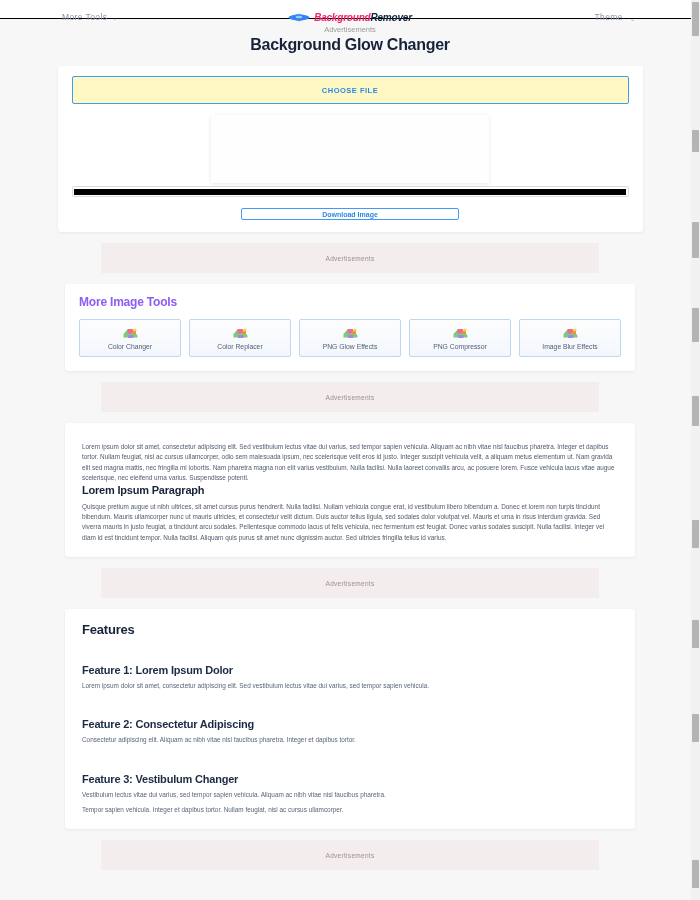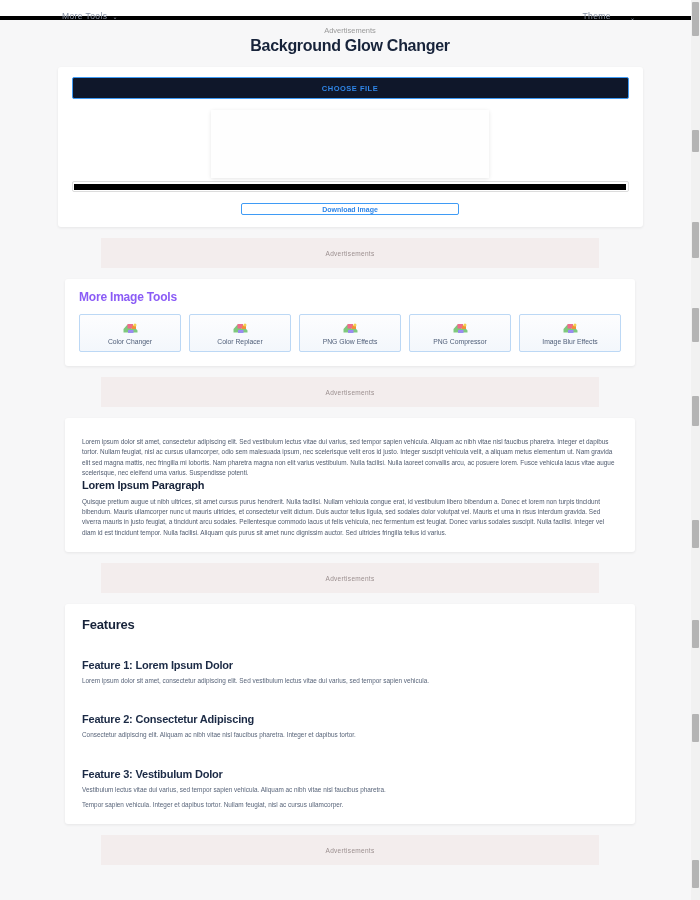--- a/index.html
+++ b/index.html
@@ -7,46 +7,46 @@
     width: 700px; height: 900px;
     font-family: "Liberation Sans", sans-serif;
     background: #f7f7f8;
     overflow: hidden;
   }
   .page { position: relative; width: 700px; height: 900px; background: #f7f7f8; }
 
   
   .navbar {
     height: 19px; background: #ffffff; display: flex; align-items: center;
-    padding: 16px 0 0 0; border-bottom: 4px solid #000000; position: relative;
+    padding: 16px 0 0 0; border-bottom: 1px solid #000000; position: relative;
   }
   .nav-left { position: absolute; left: 62px; display: flex; align-items: center; gap: 5px; }
-  .nav-right { position: absolute; right: 65px; display: flex; align-items: flex-end; gap: 19px; }
+  .nav-right { position: absolute; right: 65px; display: flex; align-items: flex-end; gap: 7px; }
   .nav-link { font-size: 8.5px; color: #8a94a6; letter-spacing: .4px; }
   .caret { font-size: 6px; color: #9aa3b2; }
   .brand { position: absolute; left: 0; right: 0; display: flex; justify-content: center;
            align-items: center; gap: 4px; pointer-events: none; }
   .brand-mark { width: 22px; height: 11px; }
   .brand-text { font-size: 10px; font-style: italic; font-weight: bold; letter-spacing: -.2px; }
   .brand-b { color: #f0246e; }
   .brand-r { color: #14263f; }
 
   
   .ads-label-top { text-align: center; font-size: 7.5px; color: #9a9a9a; margin-top: 6px; }
   .page-title { text-align: center; font-size: 16px; font-weight: bold; color: #17233a;
                 letter-spacing: -.3px; margin-top: 2px; }
 
   
   .card { background: #fff; border-radius: 3px; box-shadow: 0 1px 3px rgba(0,0,0,.07);
           margin: 0 auto; }
   .tool-card { width: 585px; margin-top: 12px; padding: 10px 14px 12px 14px; }
 
   .choose-file {
-    width: 100%; height: 22px; border: 1.5px solid #3f9bf5; border-radius: 2px;
-    background: #0f172a; display: flex; align-items: center; justify-content: center;
+    width: 100%; height: 28px; border: 1.5px solid #3f9bf5; border-radius: 2px;
+    background: #fef9c3; display: flex; align-items: center; justify-content: center;
     font-size: 7.5px; font-weight: bold; color: #2f86e8; letter-spacing: .5px; cursor: pointer;
   }
   .preview-wrap { display: flex; justify-content: center; margin-top: 11px; }
   .preview-box { width: 278px; height: 68px; background: #fefefe;
                  box-shadow: 0 1px 4px rgba(0,0,0,.10); }
   .color-label { font-size: 7.5px; color: #777f8c; margin-top: 14px; }
   .color-input { width: 100%; height: 11px; border: 1px solid #dcdcdc; border-radius: 2px;
                  background: #fff; padding: 1.5px; margin-top: 3px; cursor: pointer; }
   .color-swatch { width: 100%; height: 100%; background: #000000; }
   .dl-wrap { display: flex; justify-content: center; margin-top: 11px; }
@@ -89,20 +89,31 @@
 <body>
 
 <div class="page">
 
   <div class="navbar">
     <div class="nav-left">
       <span class="nav-link">More Tools</span>
       <span class="caret">⌄</span>
     </div>
 
+    <div class="brand">
+      <svg class="brand-mark" viewBox="0 0 44 22">
+        <ellipse cx="22" cy="11" rx="21" ry="6" fill="#2f7df0"></ellipse>
+        <ellipse cx="22" cy="11" rx="13" ry="4.5" fill="#0b57d0"></ellipse>
+        <path d="M1 11 L22 3 L43 11 L22 19 Z" fill="#3b8ef5" opacity=".75"></path>
+        <ellipse cx="22" cy="10" rx="7" ry="2.6" fill="#ffffff" opacity=".55"></ellipse>
+      </svg>
+      <span class="brand-text">
+        <span class="brand-b">Background</span><span class="brand-r">Remover</span>
+      </span>
+    </div>
 
     <div class="nav-right">
       <span class="nav-link">Theme</span>
       <span class="caret">⌄</span>
     </div>
   </div>
 
   <div class="ads-label-top">Advertisements</div>
   <h1 class="page-title">Background Glow Changer</h1>
 
@@ -197,21 +208,21 @@
     <div class="h-lg">Features</div>
     <div>
       <div class="h-feat">Feature 1: Lorem Ipsum Dolor</div>
       <p class="feat-txt">Lorem ipsum dolor sit amet, consectetur adipiscing elit. Sed vestibulum lectus vitae dui varius, sed tempor sapien vehicula.</p>
     </div>
     <div>
       <div class="h-feat">Feature 2: Consectetur Adipiscing</div>
       <p class="feat-txt">Consectetur adipiscing elit. Aliquam ac nibh vitae nisl faucibus pharetra. Integer et dapibus tortor.</p>
     </div>
     <div>
-      <div class="h-feat">Feature 3: Vestibulum Dolor</div>
+      <div class="h-feat">Feature 3: Vestibulum Changer</div>
       <p class="feat-txt">Vestibulum lectus vitae dui varius, sed tempor sapien vehicula. Aliquam ac nibh vitae nisl faucibus pharetra.</p>
     </div>
     <div>
       <p class="feat-txt">Tempor sapien vehicula. Integer et dapibus tortor. Nullam feugiat, nisl ac cursus ullamcorper.</p>
     </div>
   </div>
 
   <div class="ad-band">
     <span>Advertisements</span>
   </div>

